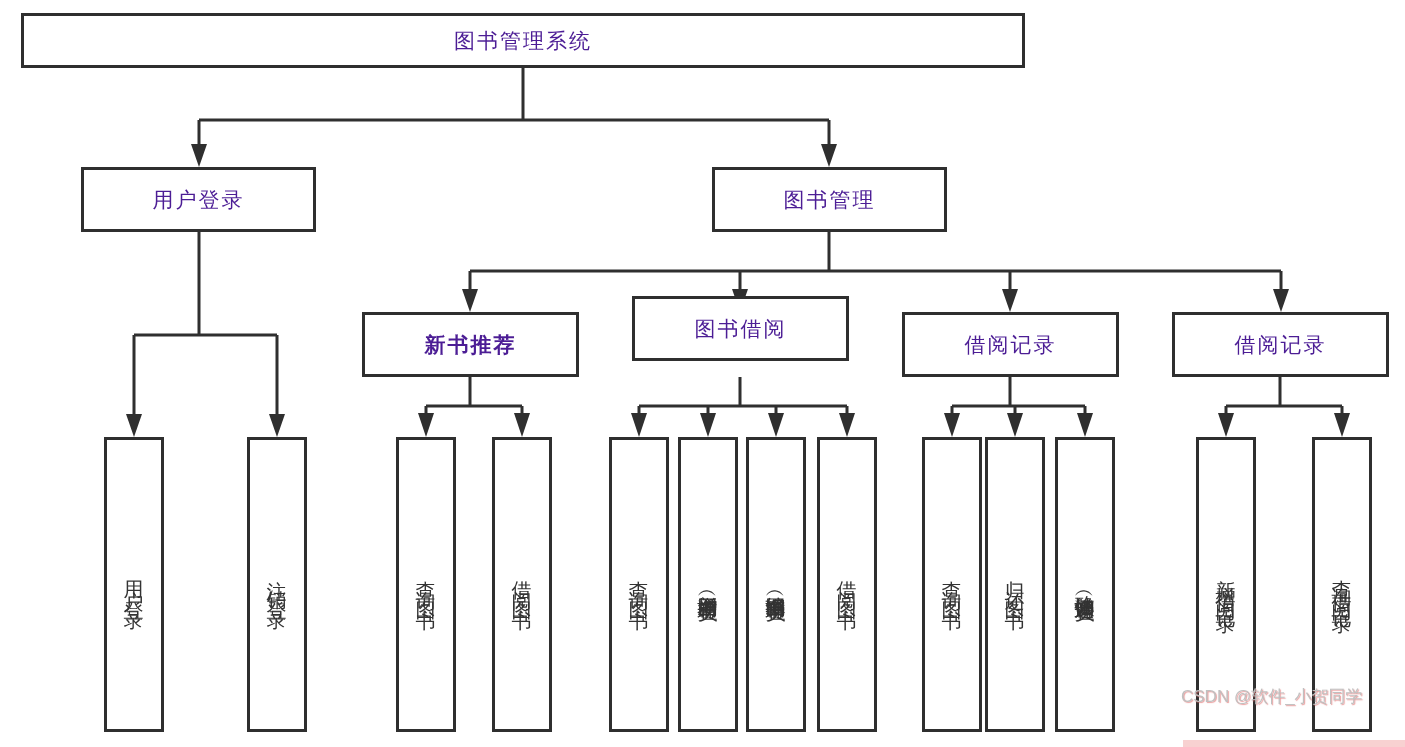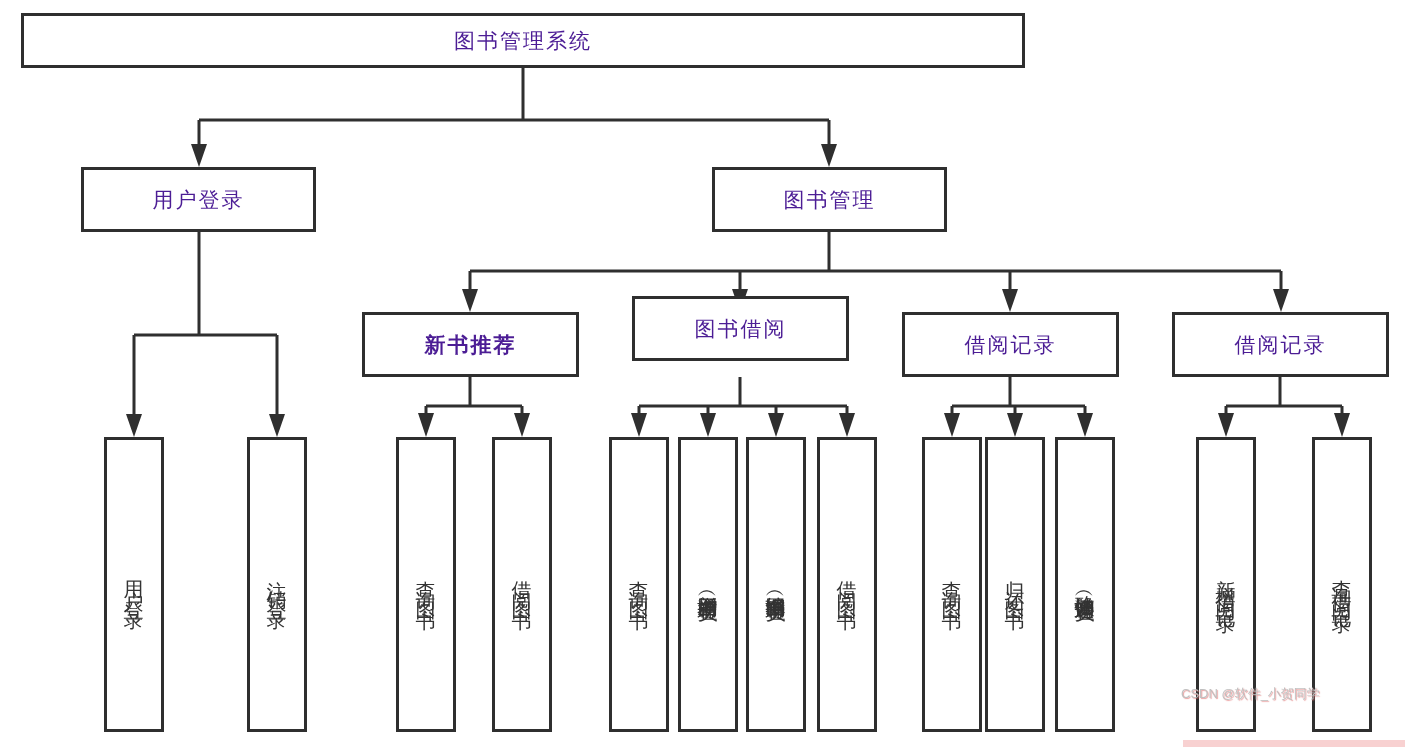--- a/index.html
+++ b/index.html
@@ -14,21 +14,21 @@
   .box.h span{font-size:21px;letter-spacing:2px;color:#4c1d95;white-space:nowrap;}
   .box.v{writing-mode:vertical-rl;text-orientation:mixed;}
   .box.v span{font-size:20px;color:#333333;letter-spacing:10px;line-height:1;}
   .box.v.med span{letter-spacing:7px;}
   .box.v.long span{letter-spacing:1px;}
   svg.wires{position:absolute;left:0;top:0;z-index:1;}
   svg.wires path{stroke:#2f2f2f;stroke-width:3;fill:none;}
   svg.wires polygon{fill:#2f2f2f;stroke:none;}
   .watermark{
     position:absolute;left:1181px;top:685px;width:224px;z-index:3;
-    font-size:13px;color:#c0c0c0;white-space:nowrap;
+    font-size:17px;color:#c0c0c0;white-space:nowrap;
     text-shadow:1px 1px 1px rgba(222,104,104,0.65);
   }
   .watermark-band{
     position:absolute;left:1183px;top:740px;width:222px;height:7px;z-index:2;
     background:rgba(240,152,152,0.45);
   }
 </style>
 </head>
 <body>
 

